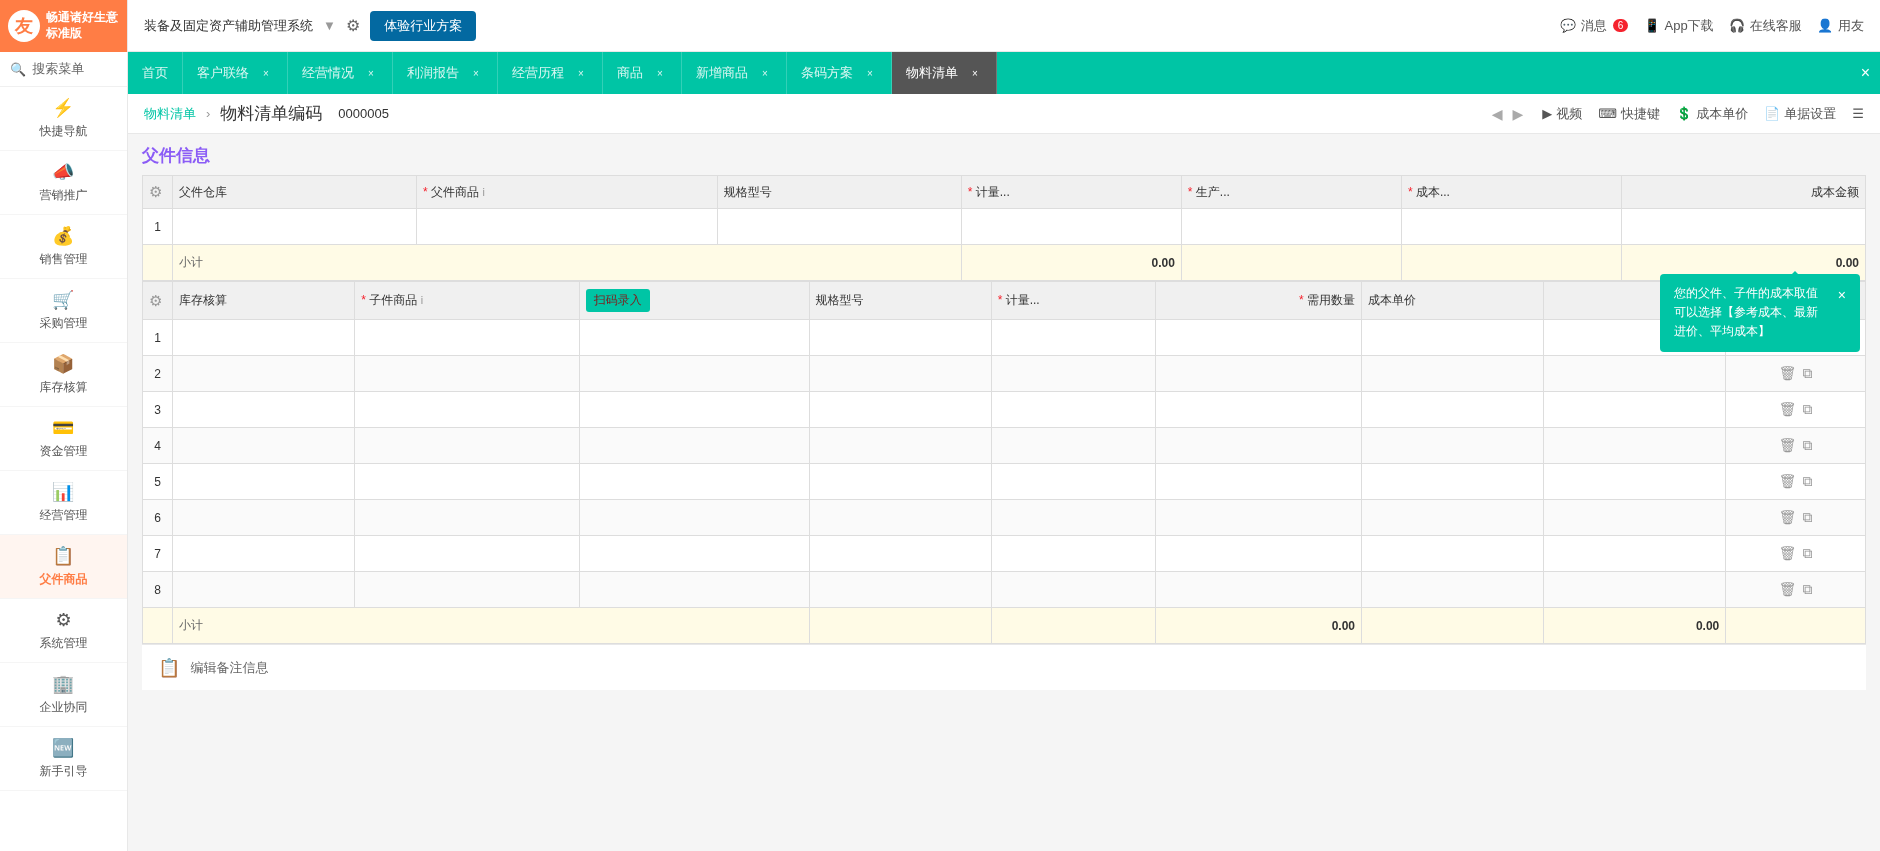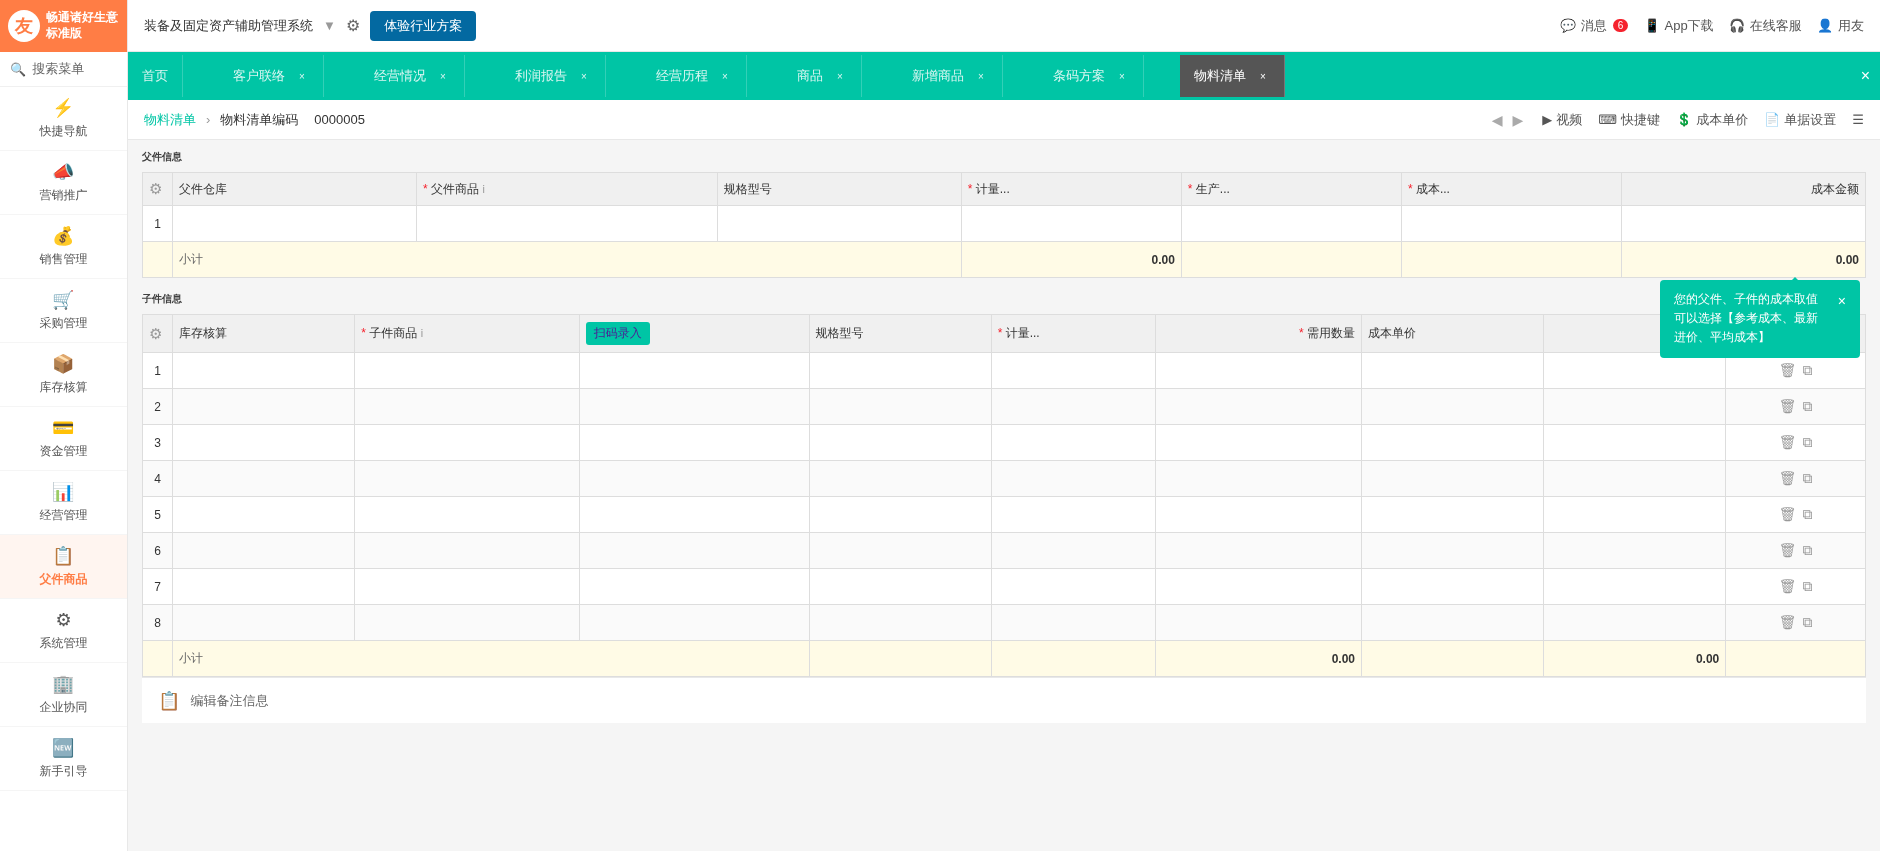--- a/index.html
+++ b/index.html
@@ -116,24 +116,23 @@
       font-size: 10px;
       padding: 1px 5px;
       margin-left: 2px;
     }
 
     
     .nav-tabs {
       background: #00c5a5;
       display: flex;
       align-items: center;
-      height: 48px;
+      height: 42px;
       padding: 0 0;
       overflow: hidden;
-      gap: 36px;
     }
     .nav-tab {
       padding: 0 14px;
       height: 42px;
       display: flex;
       align-items: center;
       gap: 6px;
       color: rgba(255,255,255,0.85);
       cursor: pointer;
       white-space: nowrap;
@@ -171,21 +170,21 @@
       padding: 0 16px;
       border-bottom: 1px solid #e8e8e8;
       gap: 10px;
     }
     .sub-header-link {
       color: #00c5a5;
       cursor: pointer;
       font-size: 13px;
     }
     .sub-header-separator { color: #999; }
-    .sub-header-title { color: #333; font-size: 13px; }
+    .sub-header-title { color: #333; font-size: 17px; }
     .sub-header-code { color: #333; margin-left: 6px; }
     .sub-header-right {
       margin-left: auto;
       display: flex;
       align-items: center;
       gap: 16px;
       color: #555;
       font-size: 13px;
     }
     .sub-header-right-item {
@@ -198,22 +197,22 @@
     
     .content-area {
       flex: 1;
       background: #f5f5f5;
       overflow-y: auto;
       padding: 10px 14px;
     }
 
     
     .section-title {
-      font-size: 10px;
-      color: #404040;
+      font-size: 17px;
+      color: #8b5cf6;
       font-weight: bold;
       margin-bottom: 8px;
     }
 
     
     .data-table {
       width: 100%;
       border-collapse: collapse;
       background: #fff;
       font-size: 12px;
@@ -247,21 +246,21 @@
 
     .row-num {
       color: #999;
       text-align: center;
       width: 30px;
     }
 
     
     .scan-btn {
       background: #00c5a5;
-      color: #4c1d95;
+      color: #7f1d1d;
       border: none;
       padding: 3px 8px;
       border-radius: 3px;
       font-size: 12px;
       cursor: pointer;
     }
 
     
     .action-icons {
       display: flex;
@@ -552,21 +551,20 @@
           </td>
           <td></td>
           <td></td>
           <td class="cost-col">
             <span>0.00</span>
           </td>
         </tr>
       </tbody>
     </table>
 
-    <div class="section-title" style="margin-top:14px;">子件信息</div>
     <table class="data-table">
       <thead>
         <tr>
           <th class="th-gear">
             <span class="settings-gear">⚙</span>
           </th>
           <th>库存核算</th>
           <th>
             <span class="required">*</span> 子件商品 <span style="color:#999;font-size:11px;">ℹ</span>
           </th>

